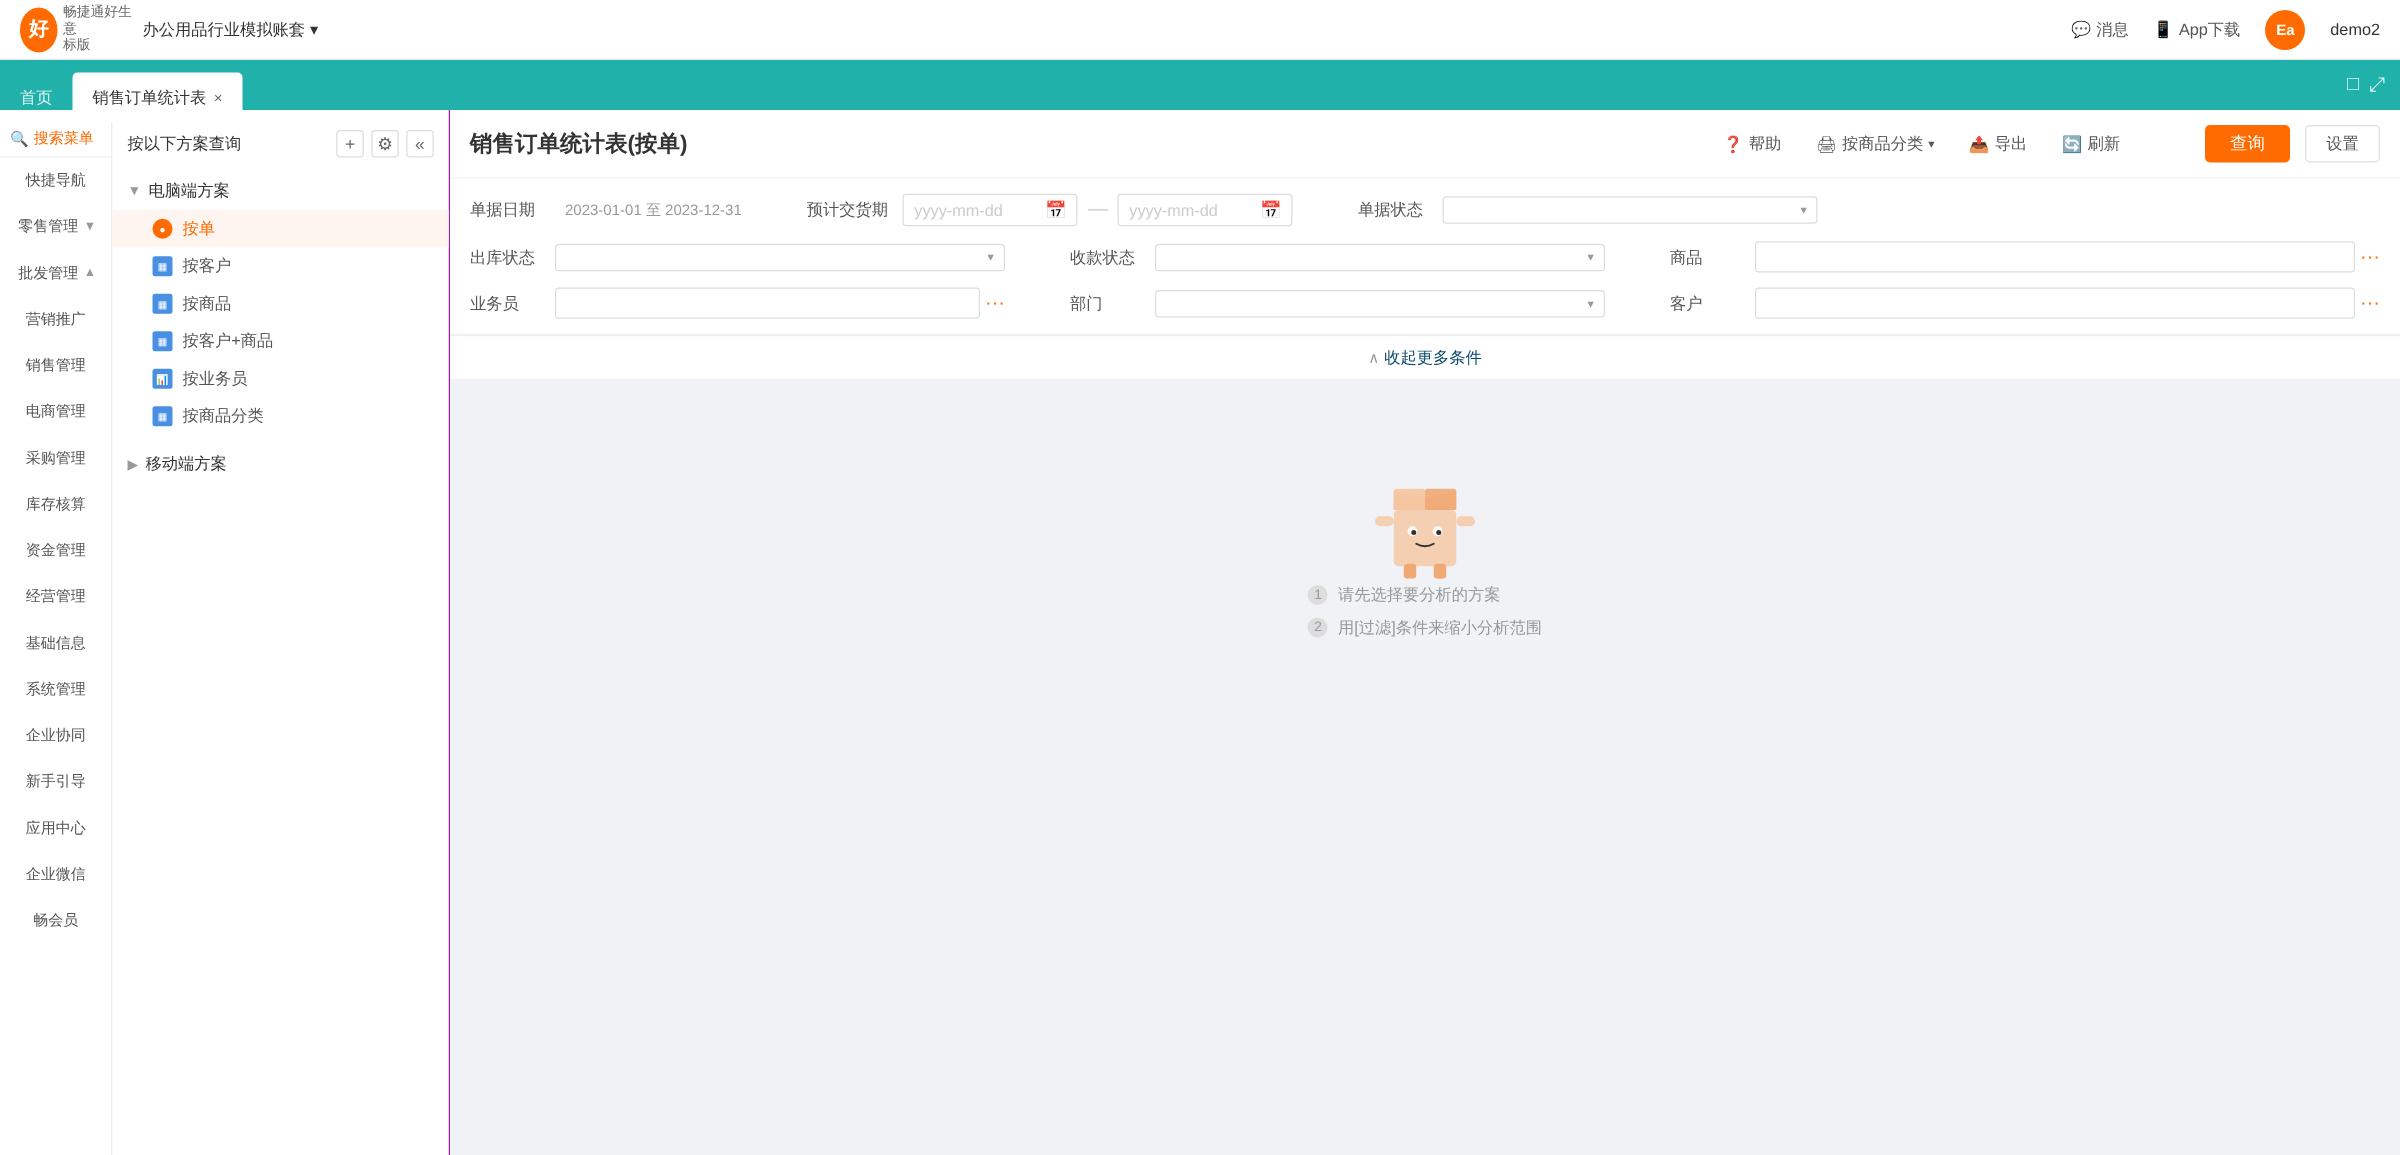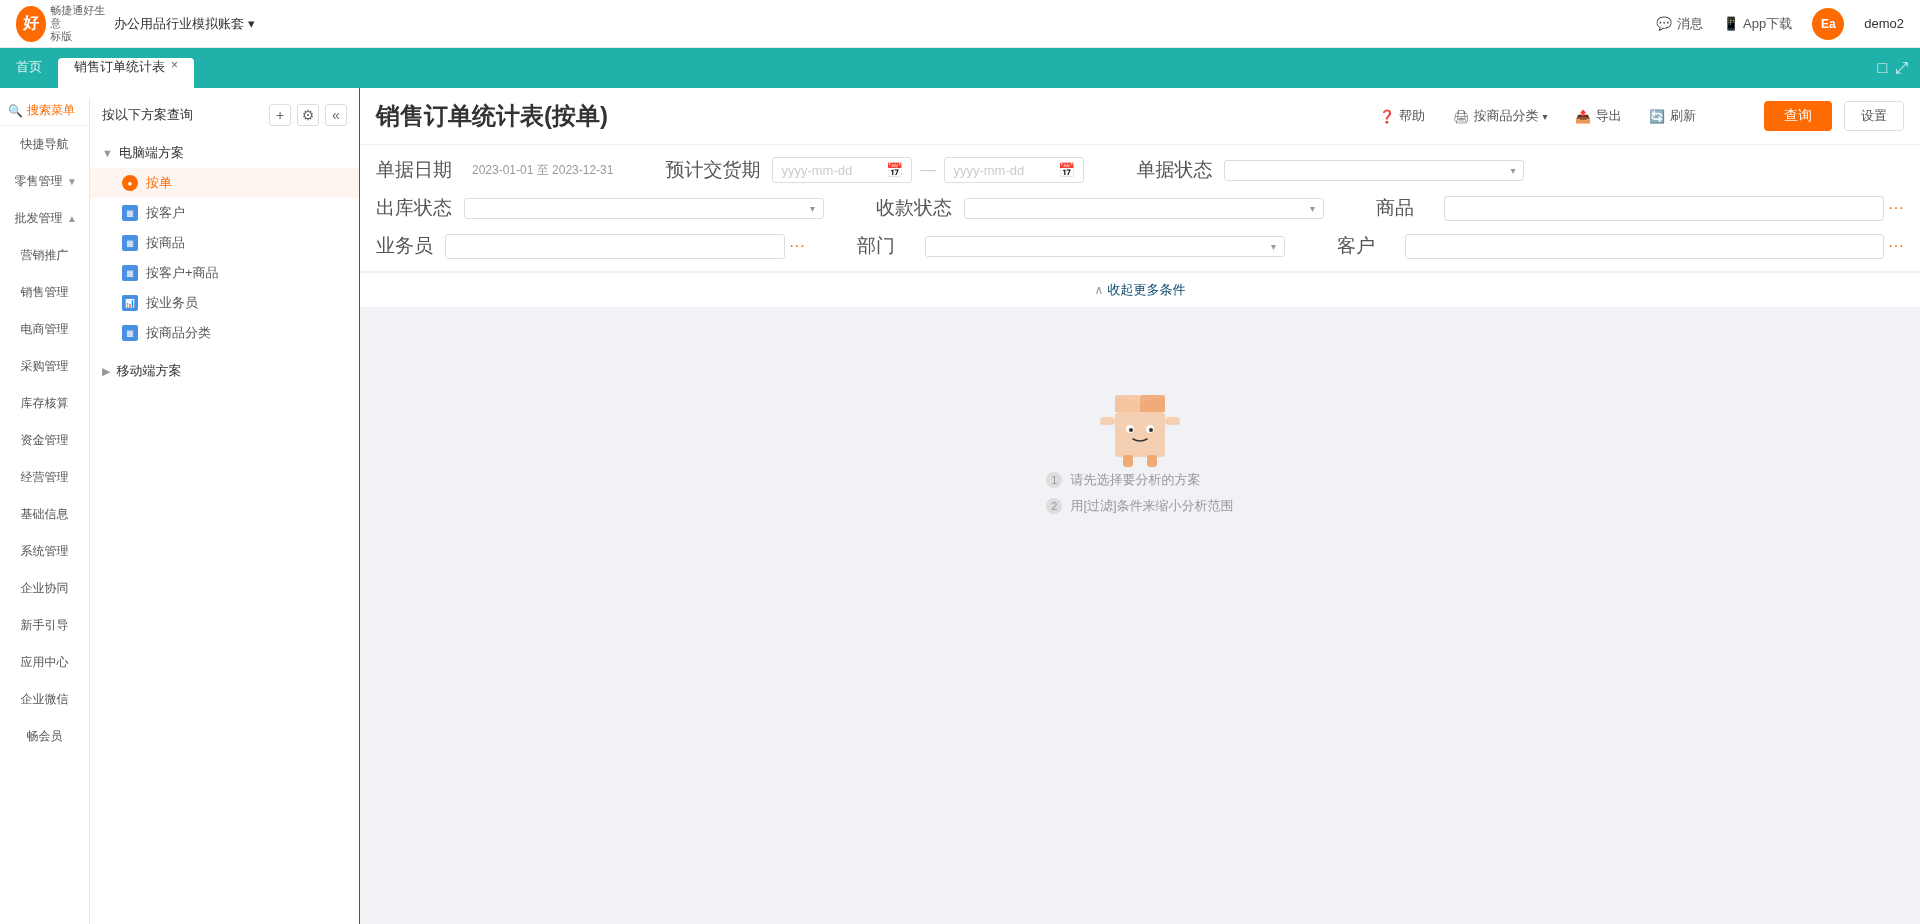--- a/index.html
+++ b/index.html
@@ -87,21 +87,21 @@
       padding: 0 0;
       position: fixed;
       top: 48px;
       left: 0;
       right: 0;
       z-index: 99;
     }
     .tab-item {
       height: 40px;
       display: flex;
-      align-items: flex-start;
+      align-items: center;
       padding: 0 16px;
       font-size: 13px;
       cursor: pointer;
       color: rgba(255,255,255,0.85);
       gap: 6px;
       margin-top: 20px;
     }
     .tab-item.home {
       background: transparent;
     }
@@ -163,21 +163,21 @@
       flex-direction: column;
       gap: 2px;
     }
     .sidebar-nav-item.with-arrow {
       flex-direction: row;
       justify-content: space-between;
       padding: 10px 12px;
     }
     .sidebar-nav-item.with-arrow .nav-label { flex: 1; text-align: center; }
     .page-title {
-      font-size: 24px;
+      font-size: 18px;
       font-weight: 600;
       color: #333;
     }
     .action-btn {
       display: flex;
       align-items: center;
       gap: 4px;
       font-size: 13px;
       color: #555;
       cursor: pointer;
@@ -208,21 +208,21 @@
       gap: 4px;
     }
     .filter-row {
       display: flex;
       align-items: center;
       gap: 12px;
       margin-bottom: 12px;
     }
     .filter-row:last-child { margin-bottom: 0; }
     .filter-label {
-      font-size: 19px;
+      font-size: 13px;
       color: #555;
       white-space: nowrap;
       min-width: 56px;
     }
     .date-btn-group {
       display: flex;
       align-items: center;
       gap: 4px;
     }
     .date-btn {

